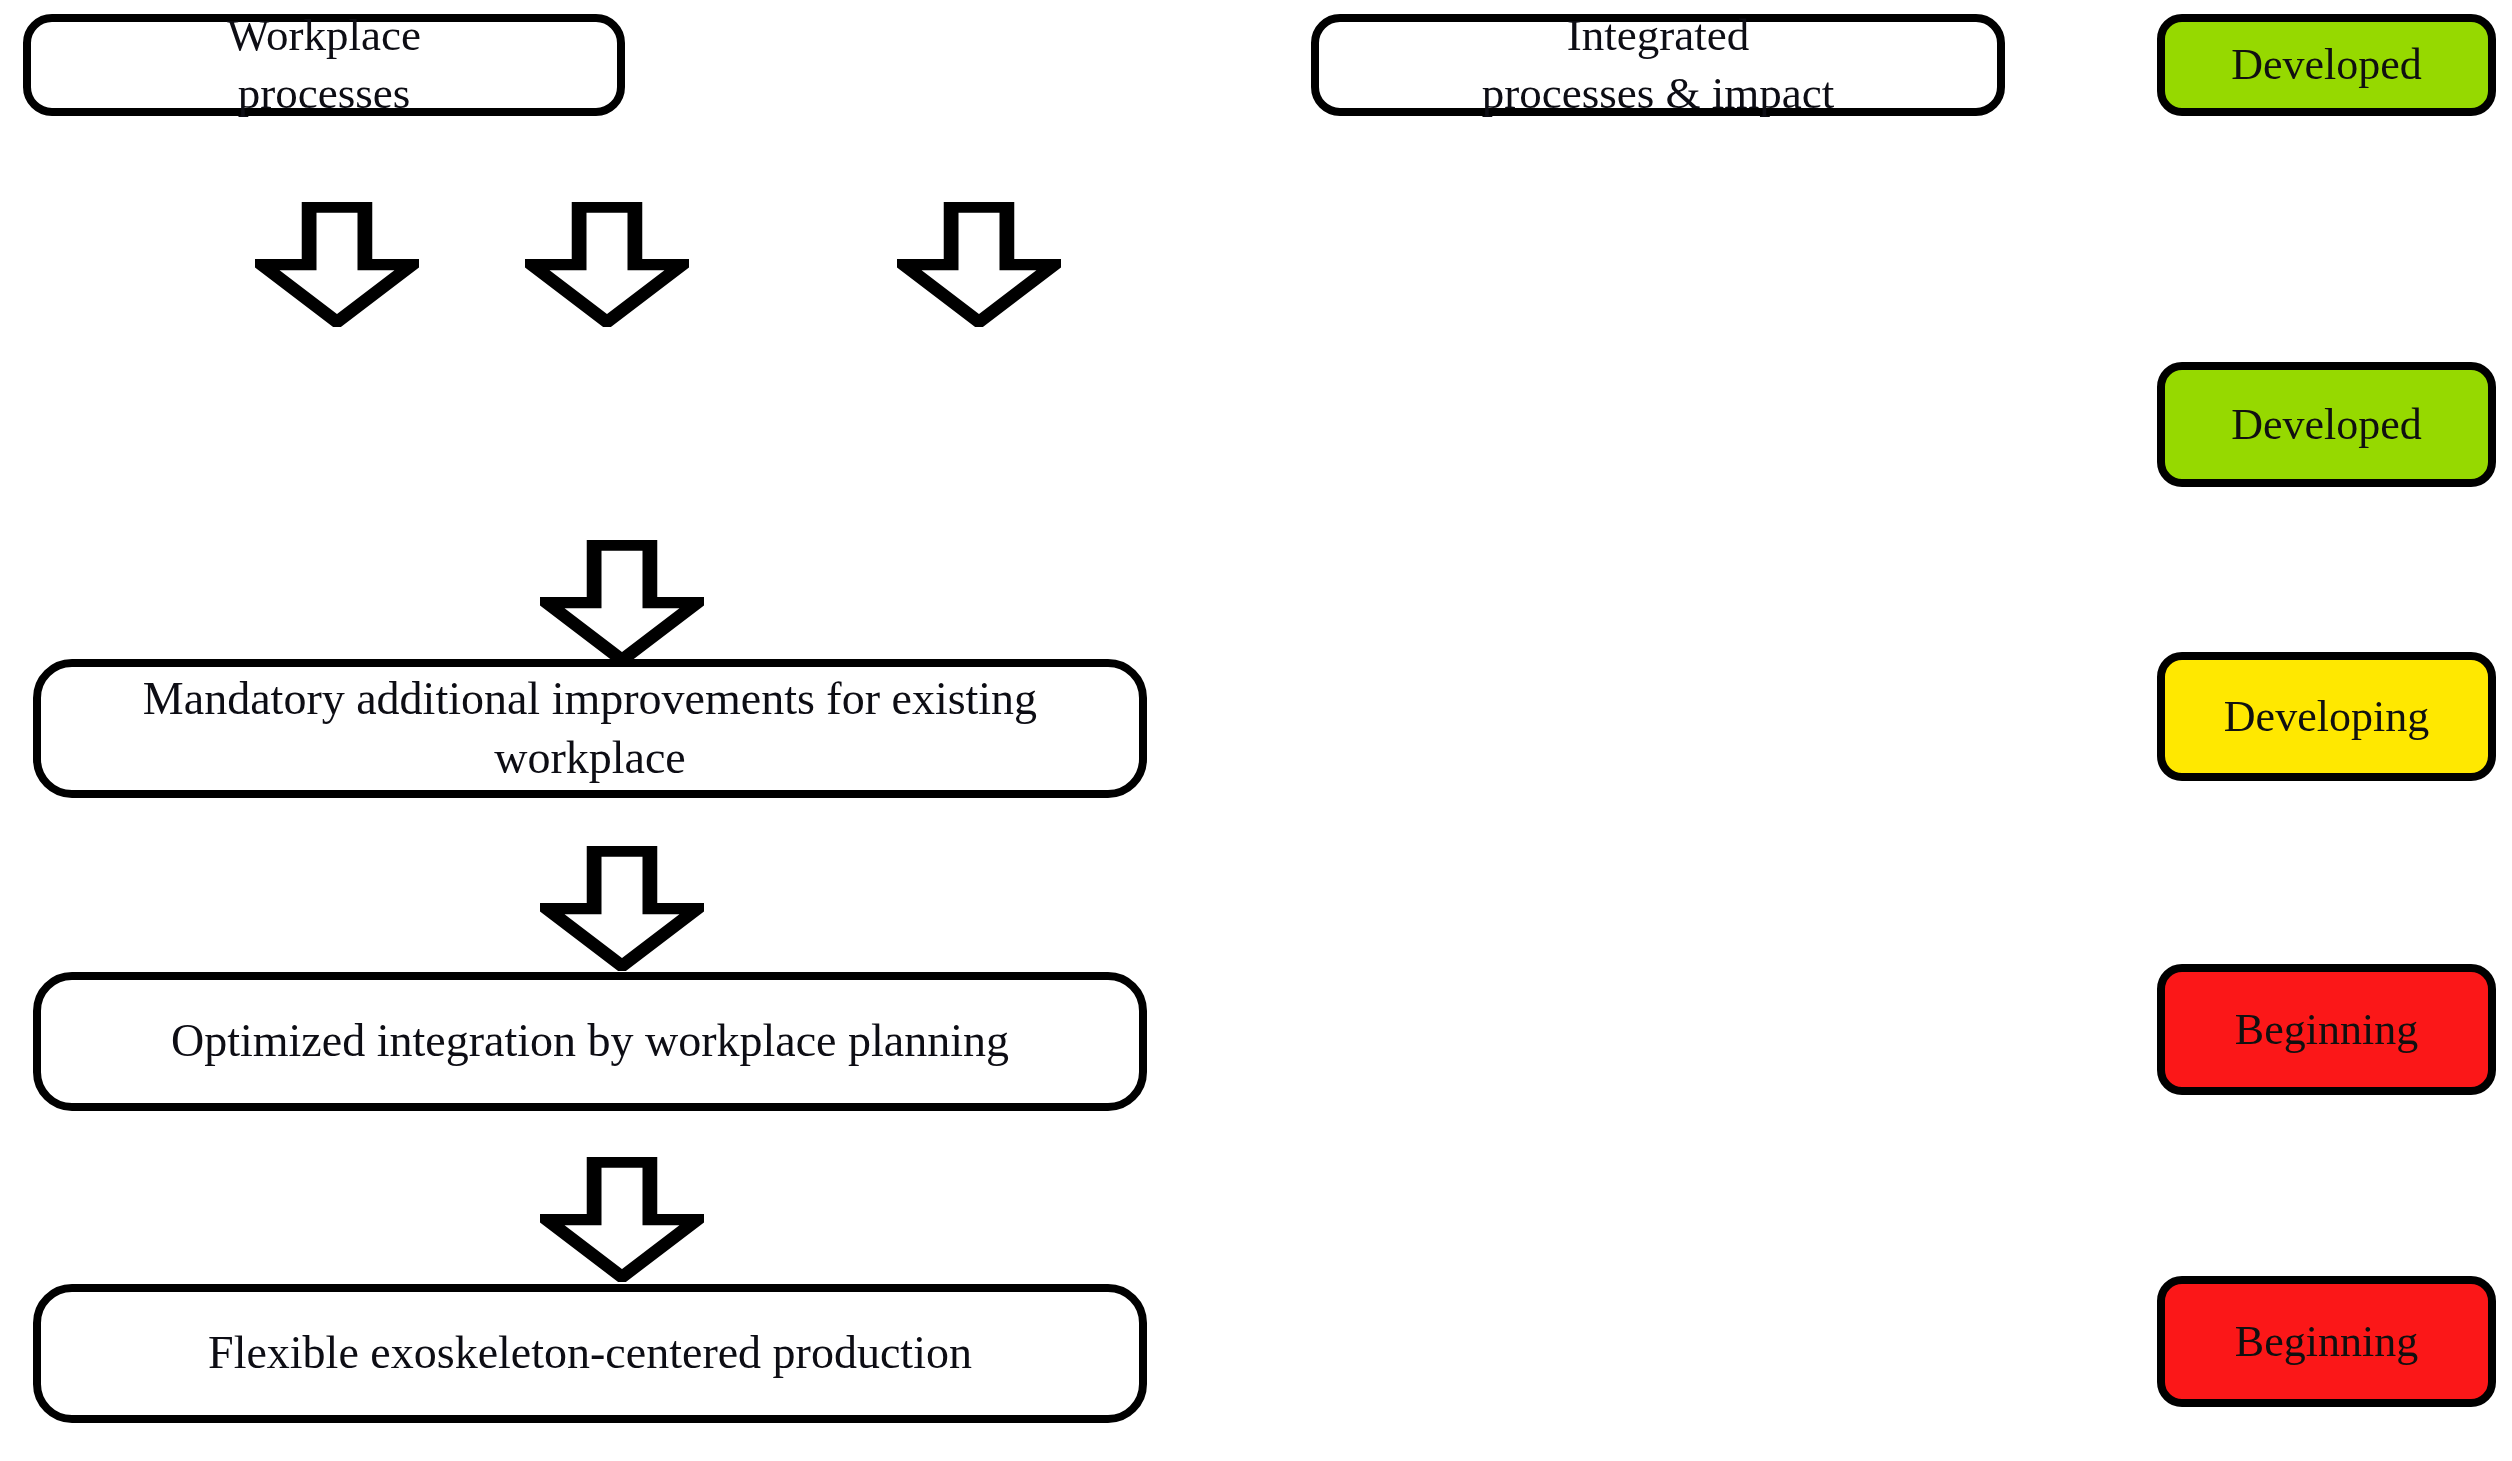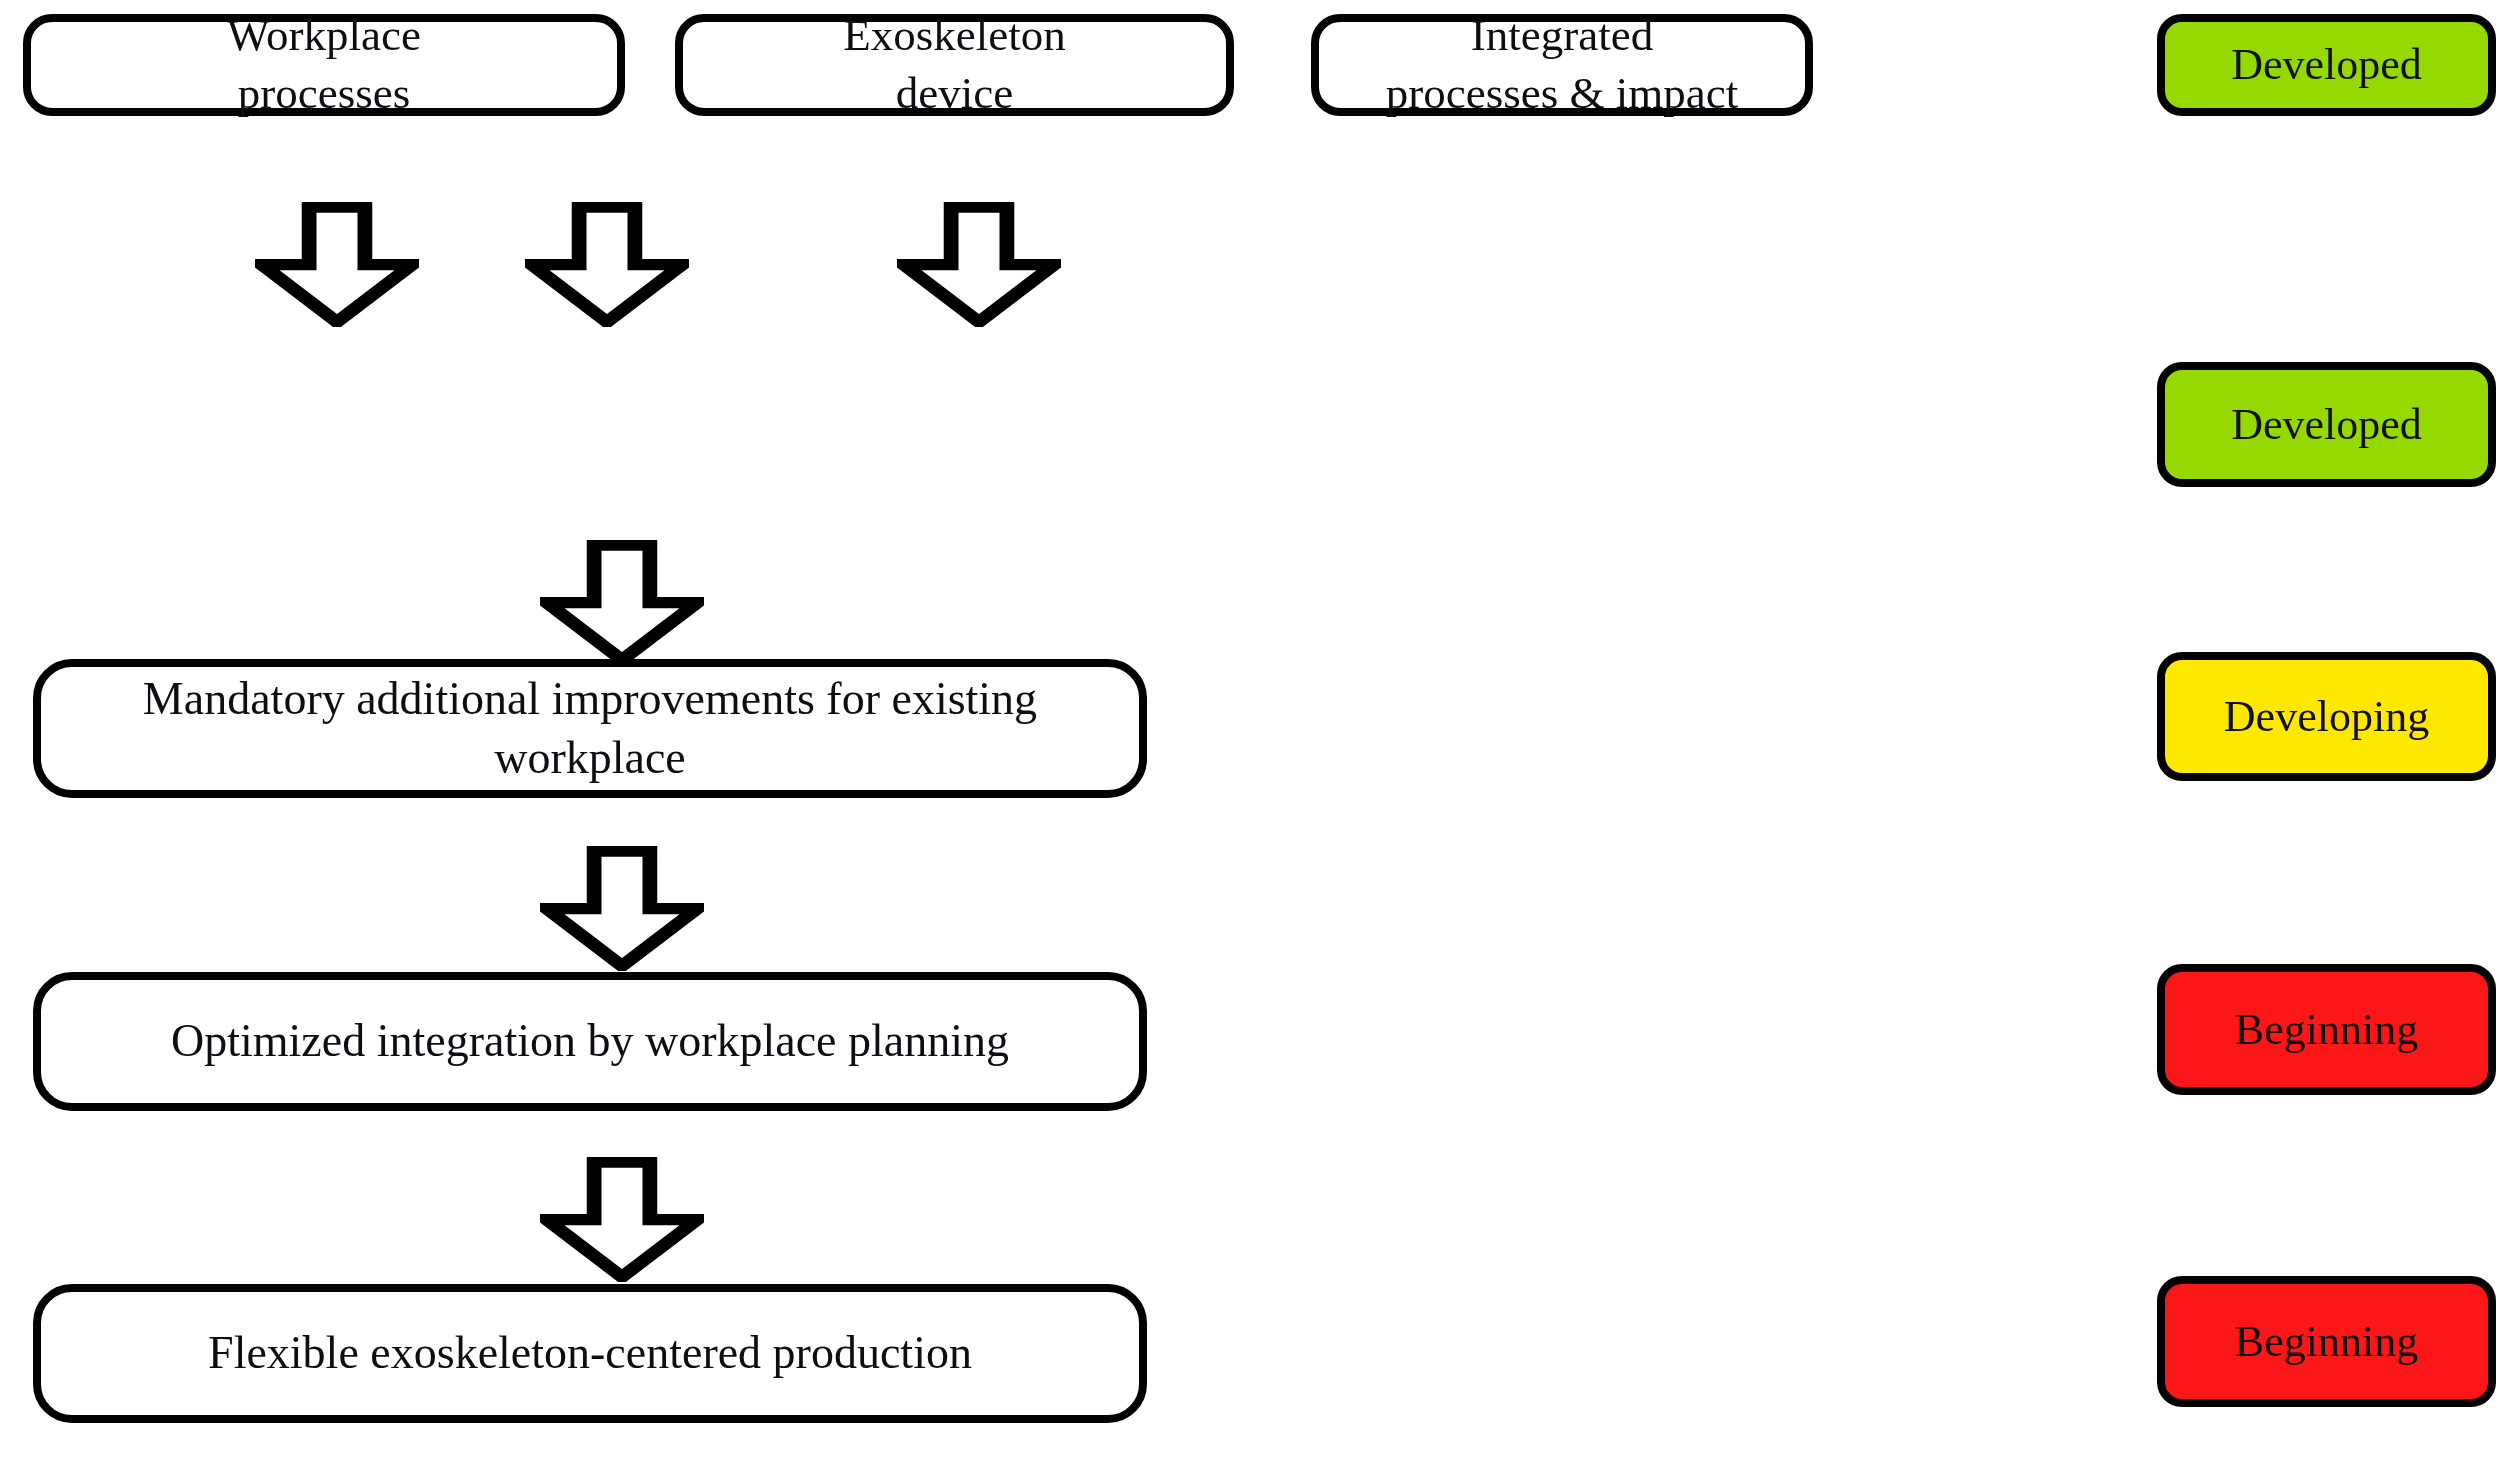--- a/index.html
+++ b/index.html
@@ -69,25 +69,22 @@
 </style>
 </head>
 <body>
 
 <div id="canvas">
 
   <div class="fbox top" style="left:23px; top:13.5px; width:602px; height:102px;">
     <span class="txt"><span>Workplace</span><br><span>processes</span></span>
   </div>
 
-  <div class="fbox top" style="left:675px; top:13.5px; width:559px; height:102px;">
-    <span class="txt"><span>Exoskeleton</span><br><span>device</span></span>
-  </div>
 
-  <div class="fbox top" style="left:1311px; top:13.5px; width:502px; height:102px;">
+  <div class="fbox top" style="left:1311px; top:13.5px; width:694px; height:102px;">
     <span class="txt"><span>Integrated</span><br><span>processes &amp; impact</span></span>
   </div>
 
   <div class="arrow" style="left:255px; top:202px; width:164px; height:125px;">
     <svg viewBox="0 0 100 100" preserveAspectRatio="none">
       <polygon points="33,4 67,4 67,50 96,50 50,96 4,50 33,50" fill="#ffffff" stroke="#000000" stroke-width="9" stroke-linejoin="miter"></polygon>
     </svg>
   </div>
 
   <div class="arrow" style="left:525px; top:202px; width:164px; height:125px;">

